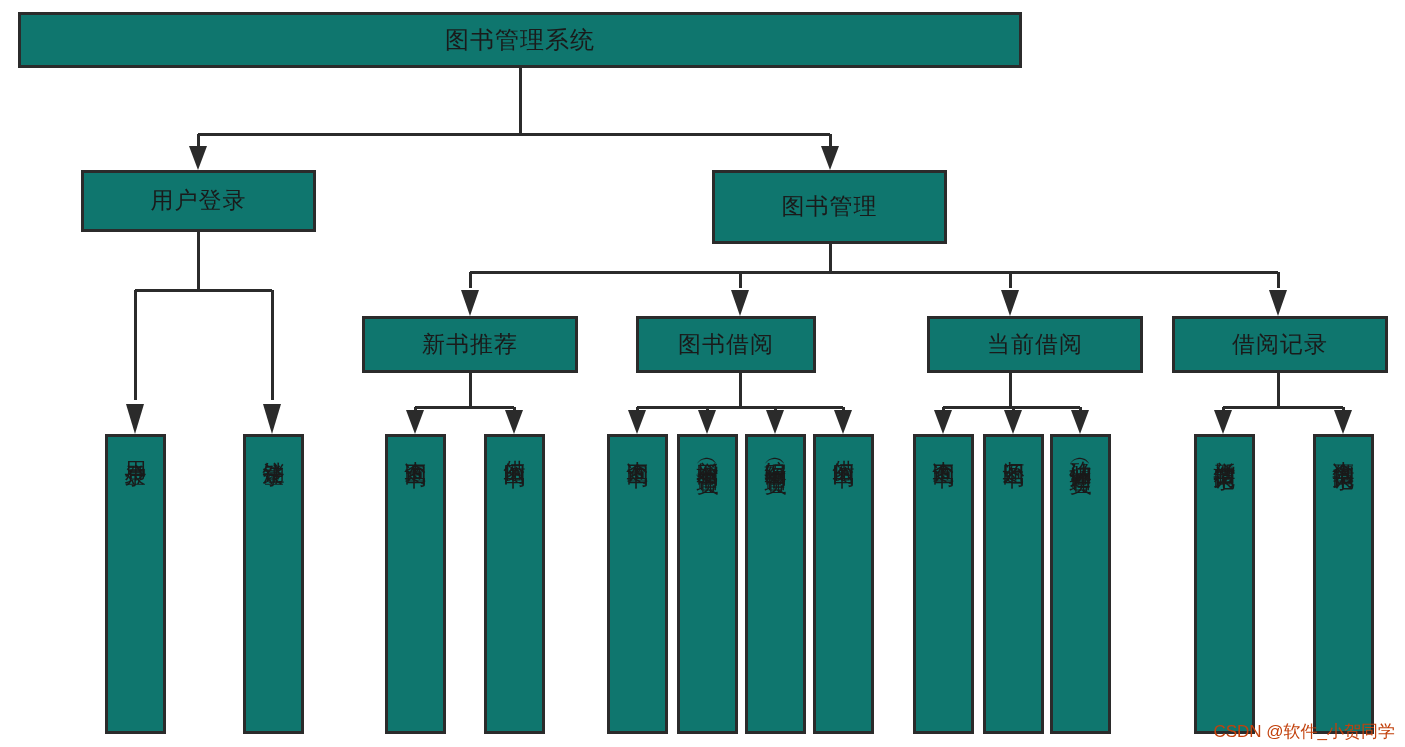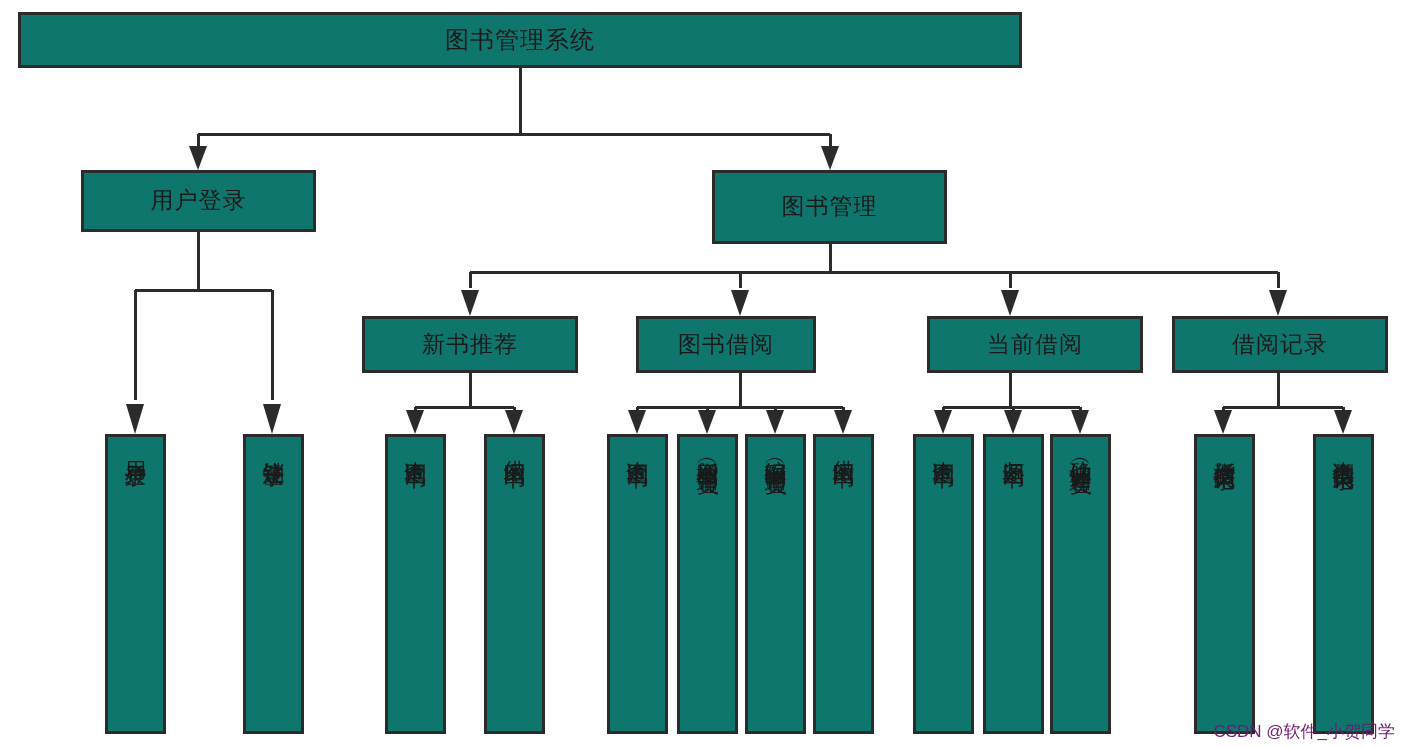--- a/index.html
+++ b/index.html
@@ -74,21 +74,21 @@
     line-height: 1.0;
     letter-spacing: 2px;
     white-space: nowrap;
   }
   
   #watermark {
     position: absolute;
     right: 10px;
     bottom: 4px;
     font-size: 17px;
-    color: #701a75;
+    color: #c2410c;
     white-space: nowrap;
     pointer-events: none;
   }
 </style>
 </head>
 <body>
 
 <div id="canvas">
 
   <svg id="connectors" viewBox="0 0 1405 747" xmlns="http://www.w3.org/2000/svg">

